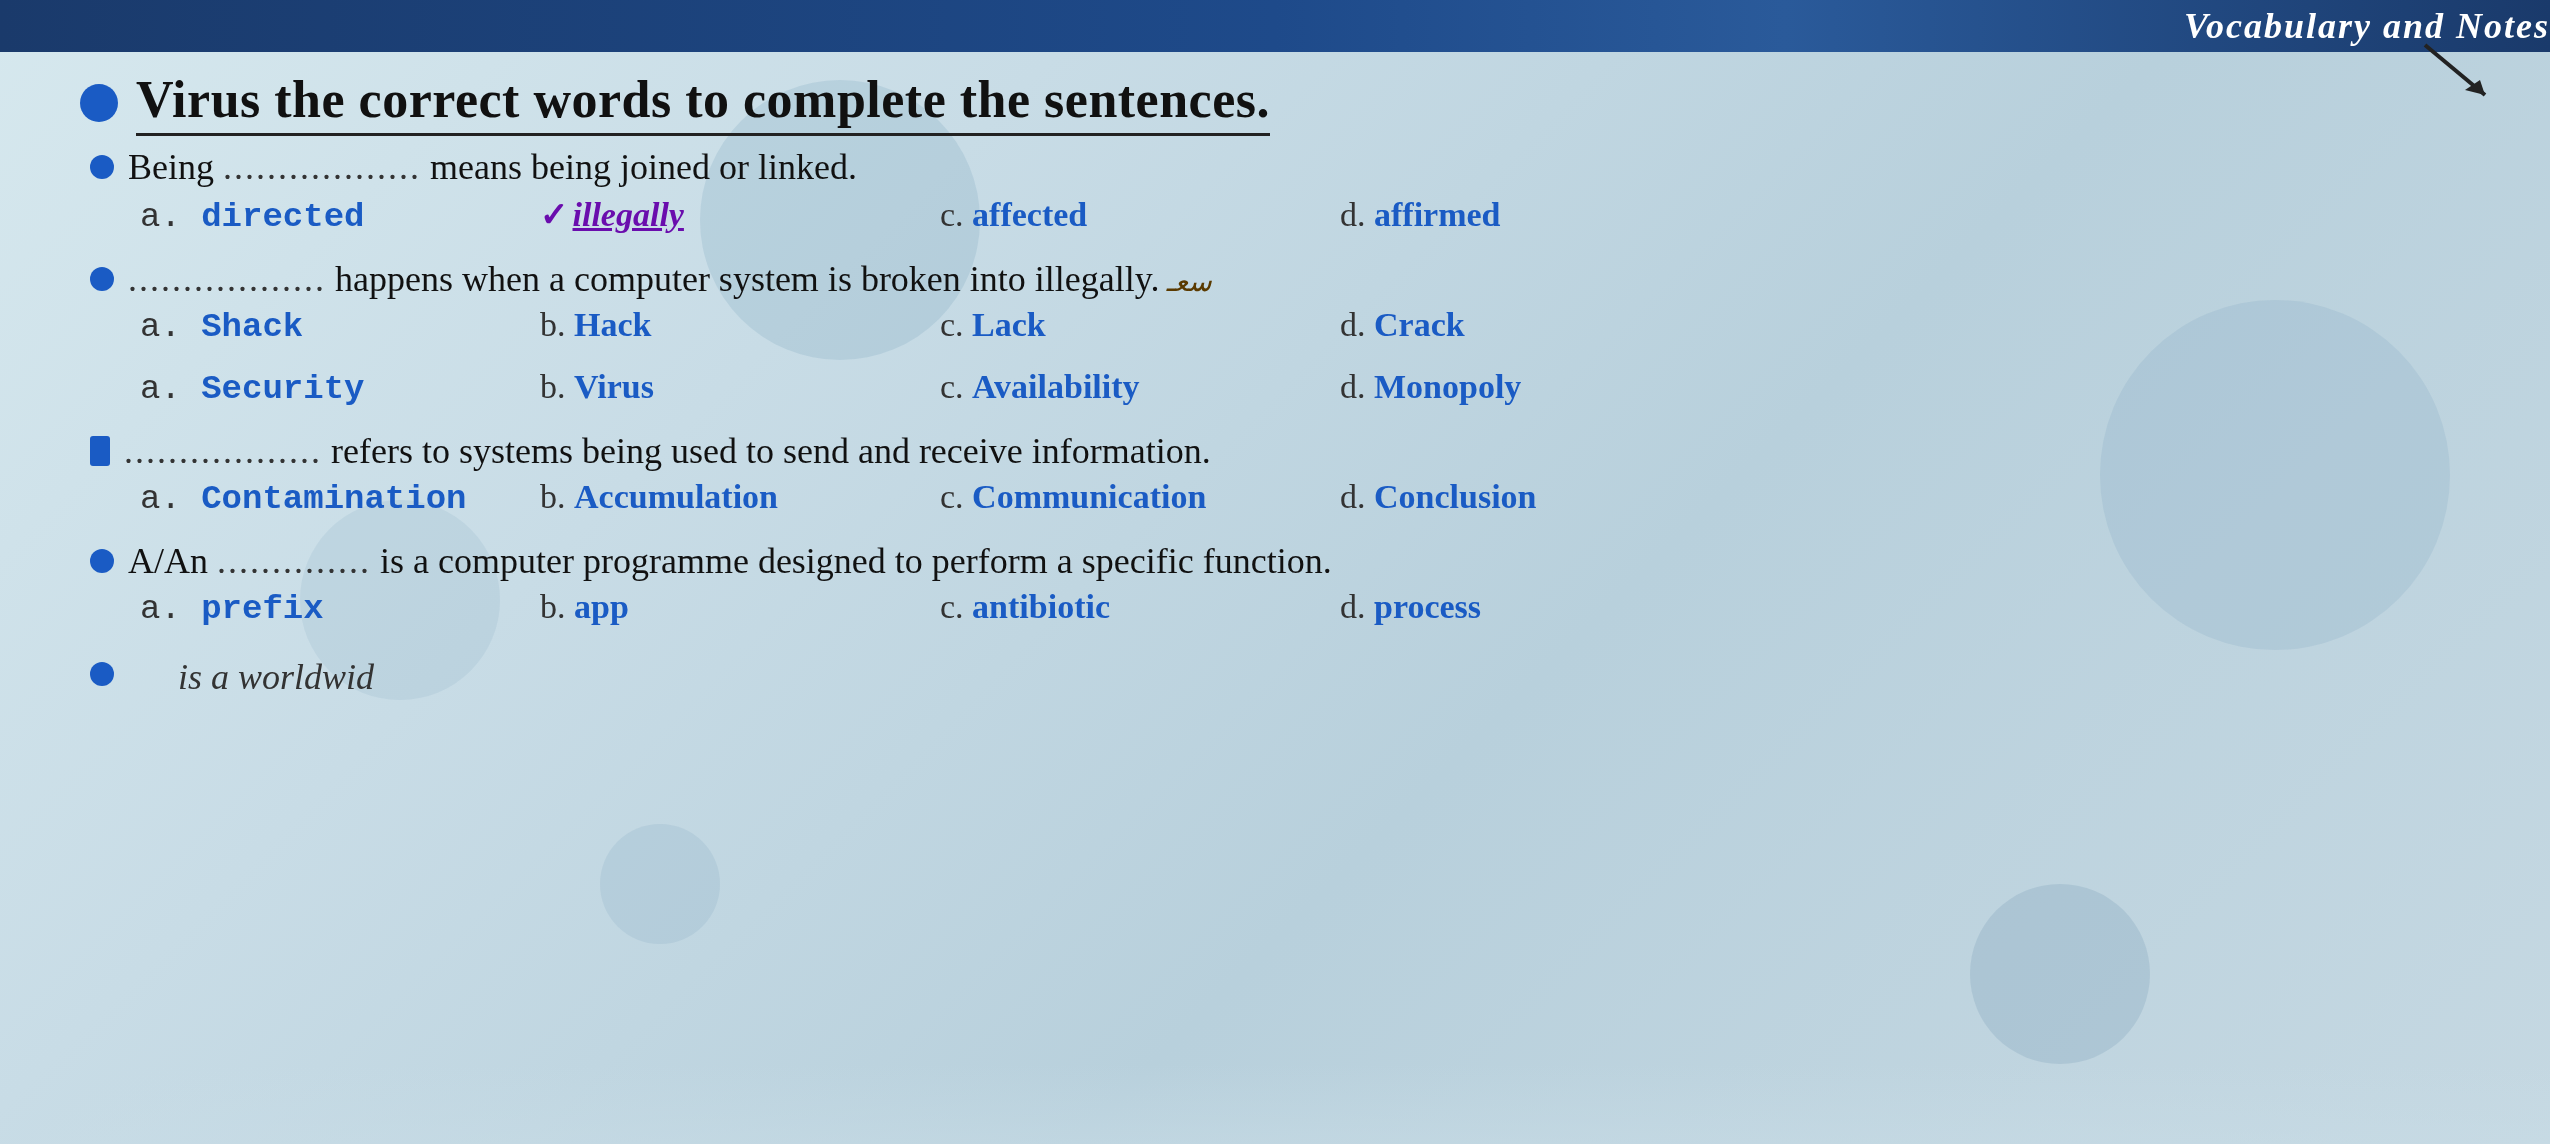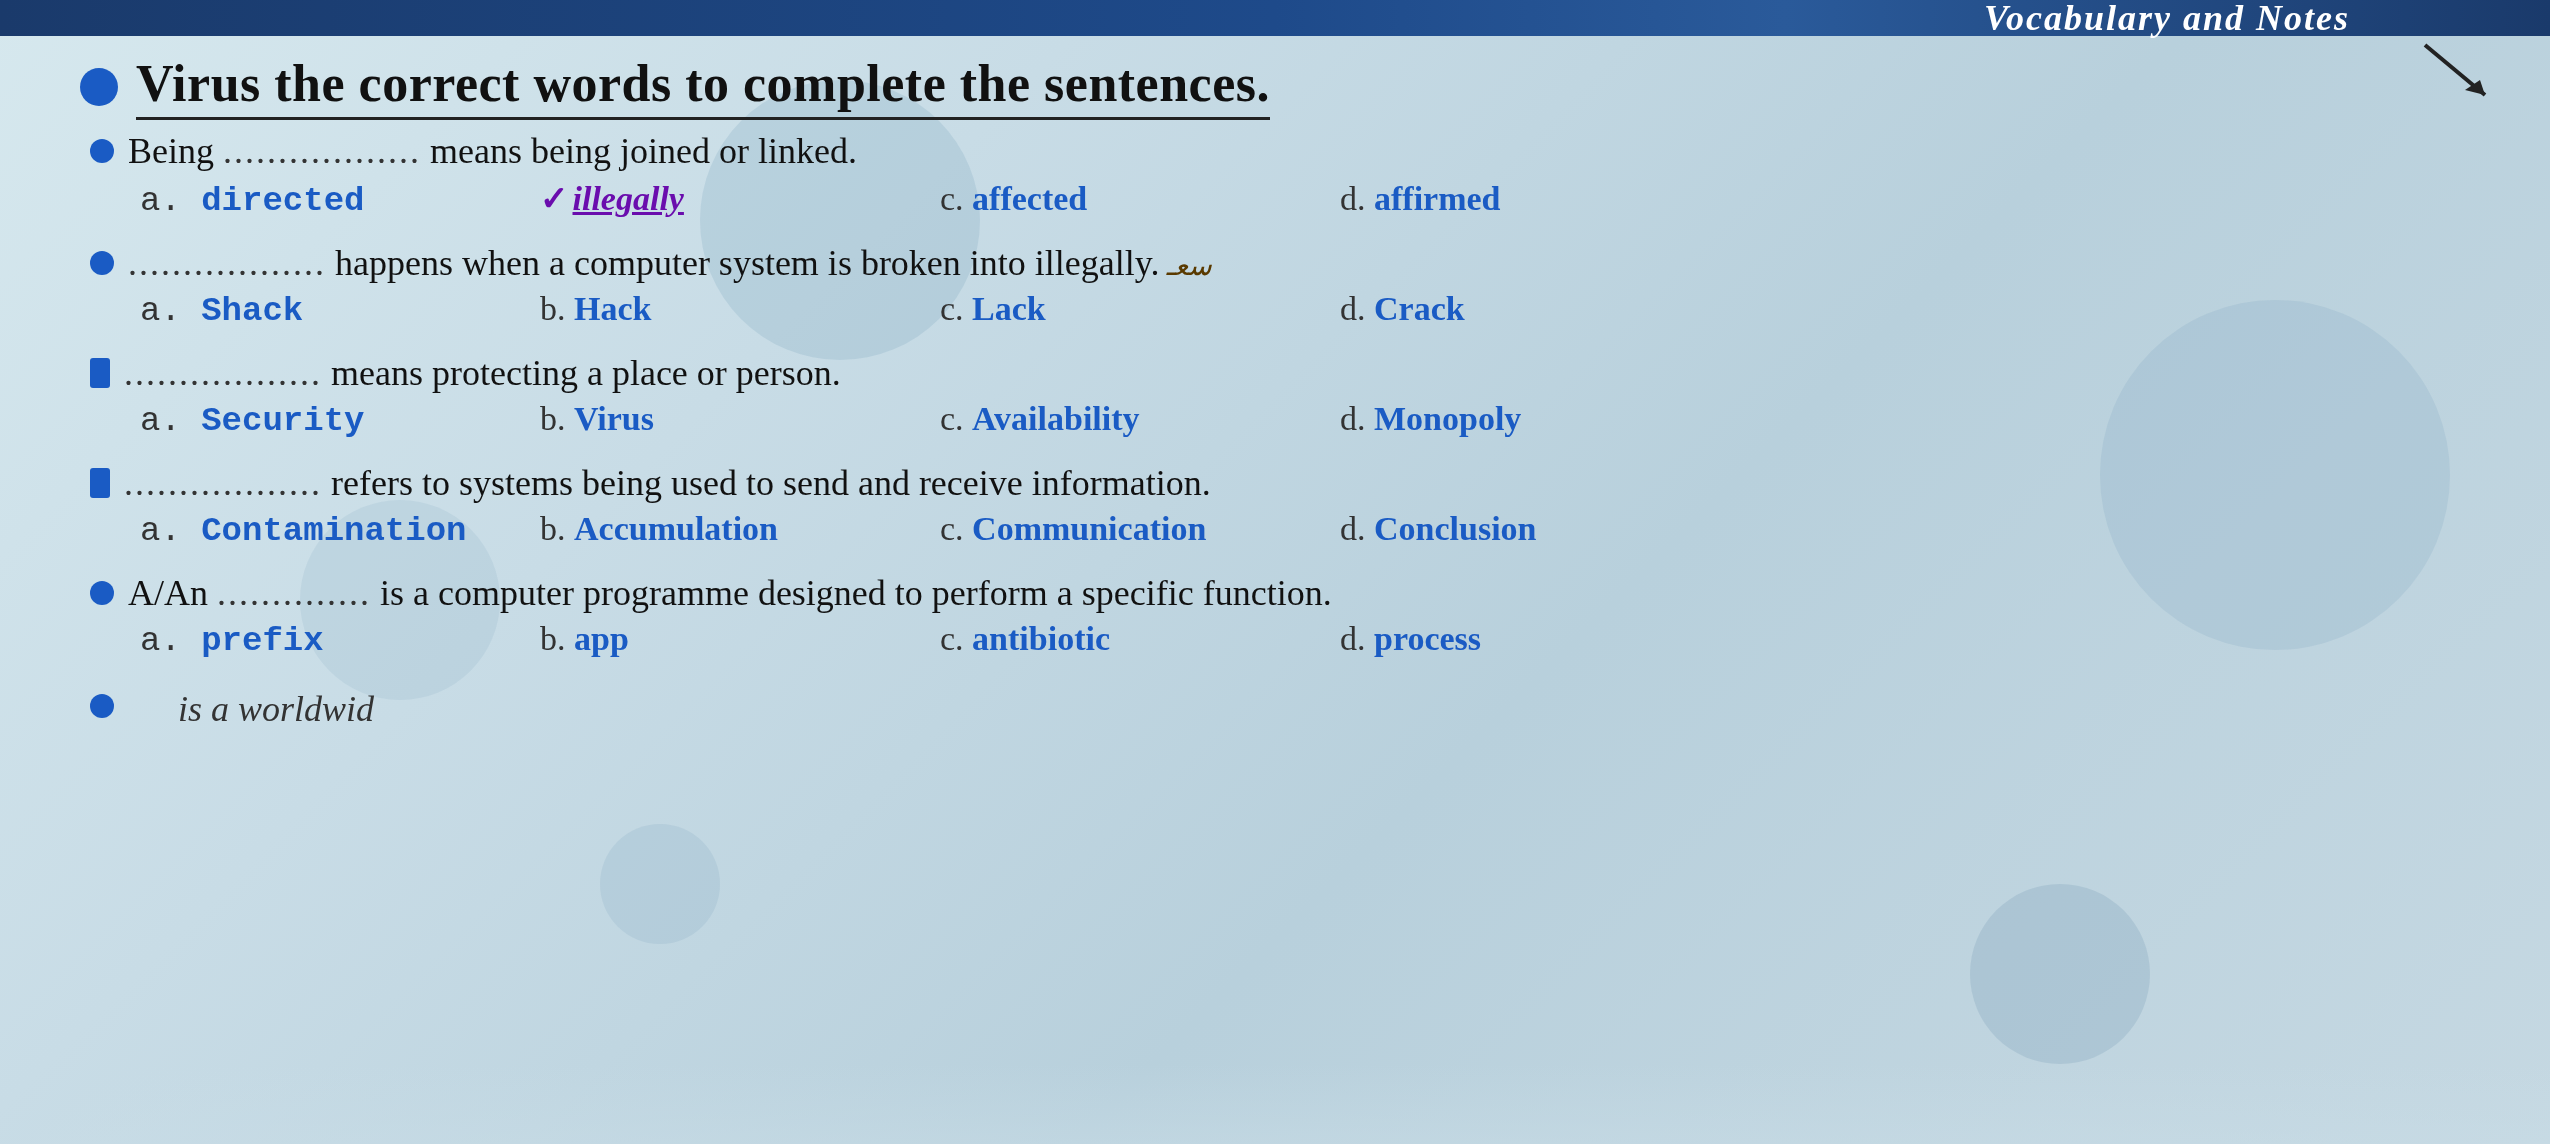--- a/index.html
+++ b/index.html
@@ -21,25 +21,24 @@
 
     .content {
       position: relative;
       z-index: 2;
       padding: 0 60px;
     }
 
     
     .top-banner {
       background: linear-gradient(90deg, #1a3a6b 0%, #1e4a8a 50%, #2a5a9a 70%, #1a3a6b 100%);
-      height: 36px;
+      height: 52px;
       display: flex;
       align-items: center;
       justify-content: flex-end;
-      padding-right: 200px;
       position: relative;
       margin-bottom: 0;
     }
 
     .top-banner-text {
       color: white;
       font-size: 36px;
       font-weight: bold;
       font-style: italic;
       letter-spacing: 2px;
@@ -319,24 +318,20 @@
         <span class="option option-c">
           <span class="option-label">c. </span>Lack
         </span>
         <span class="option option-d">
           <span class="option-label">d. </span>Crack
         </span>
       </div>
     </div>
 
     <div class="question-block">
-      <div class="question-row">
-        <div class="q-partial-dot"></div>
-        <span class="question-text"><span class="dots">..................</span> means protecting a place or person.</span>
-      </div>
       <div class="options-row">
         <span class="option option-a">
           <span class="option-label">a. </span>Security
         </span>
         <span class="option option-b">
           <span class="option-label">b. </span>Virus
         </span>
         <span class="option option-c">
           <span class="option-label">c. </span>Availability
         </span>

